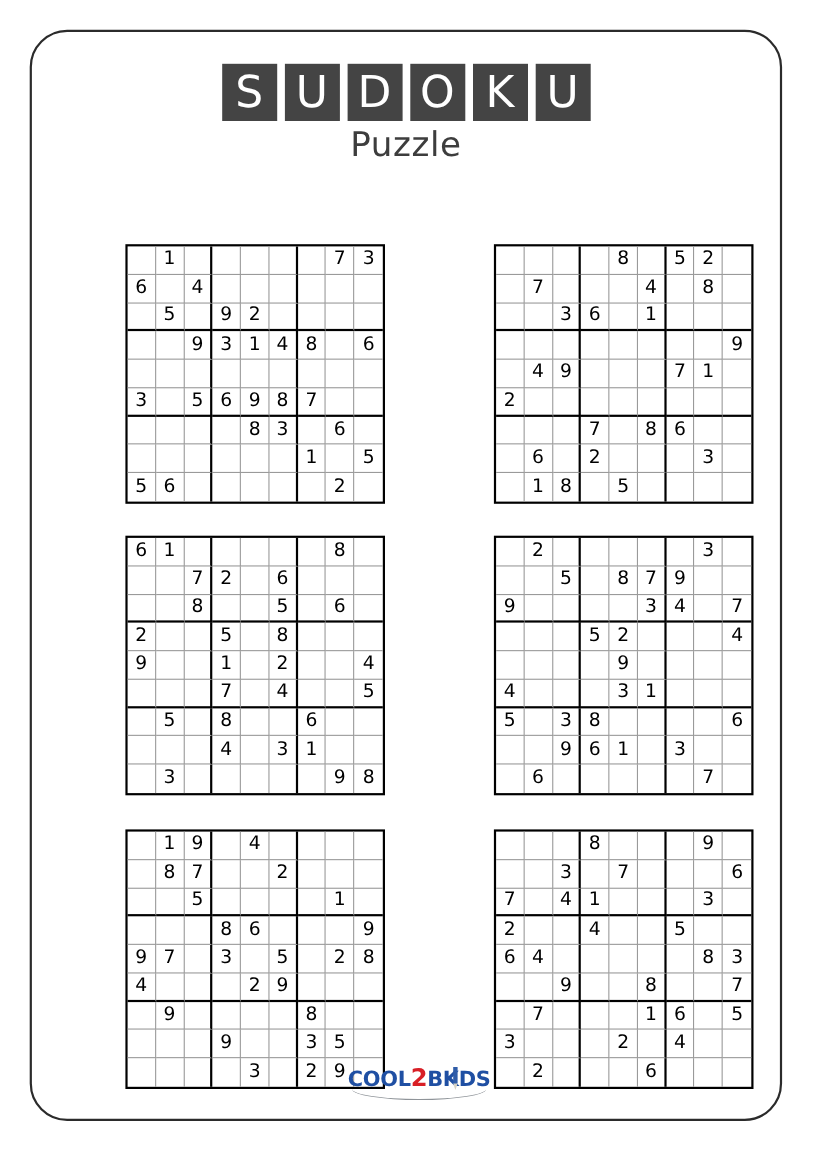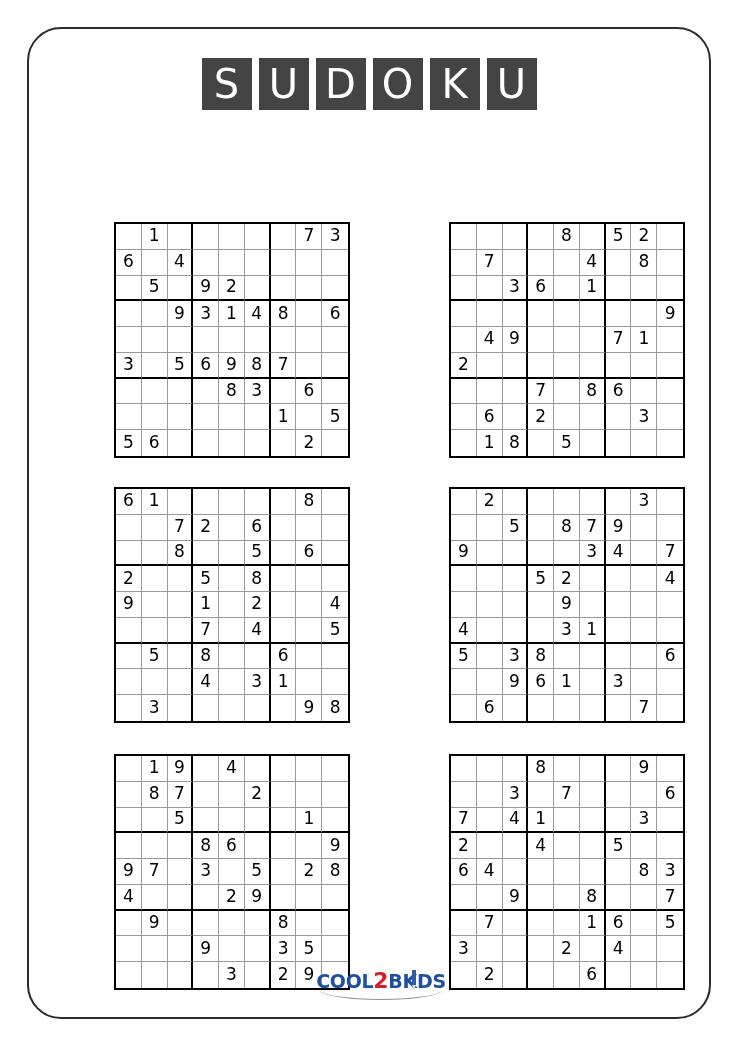--- a/index.html
+++ b/index.html
@@ -172,20 +172,21 @@
 
   <div class="title-block">
     <div class="wordmark">
       <span class="letter">S</span>
       <span class="letter">U</span>
       <span class="letter">D</span>
       <span class="letter">O</span>
       <span class="letter">K</span>
       <span class="letter">U</span>
     </div>
+    <div class="subtitle">Puzzle</div>
   </div>
 
   <div class="grids" id="grids">
       <div class="grid g0">
         <div class="cell"></div>
         <div class="cell">1</div>
         <div class="cell box-right"></div>
         <div class="cell"></div>
         <div class="cell"></div>
         <div class="cell box-right"></div>

